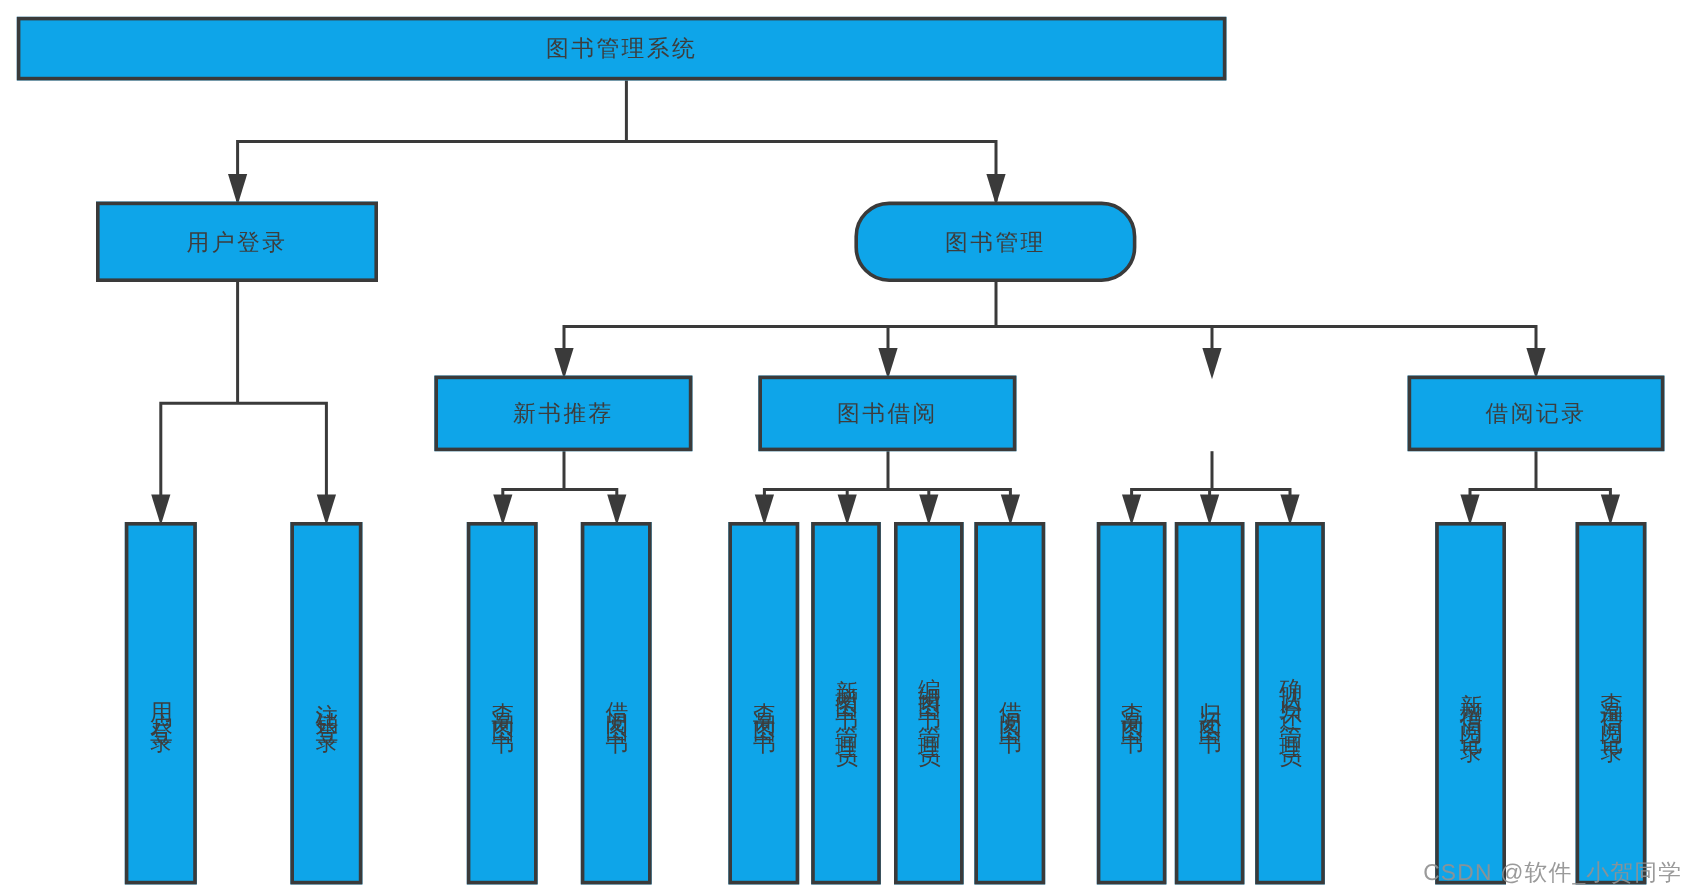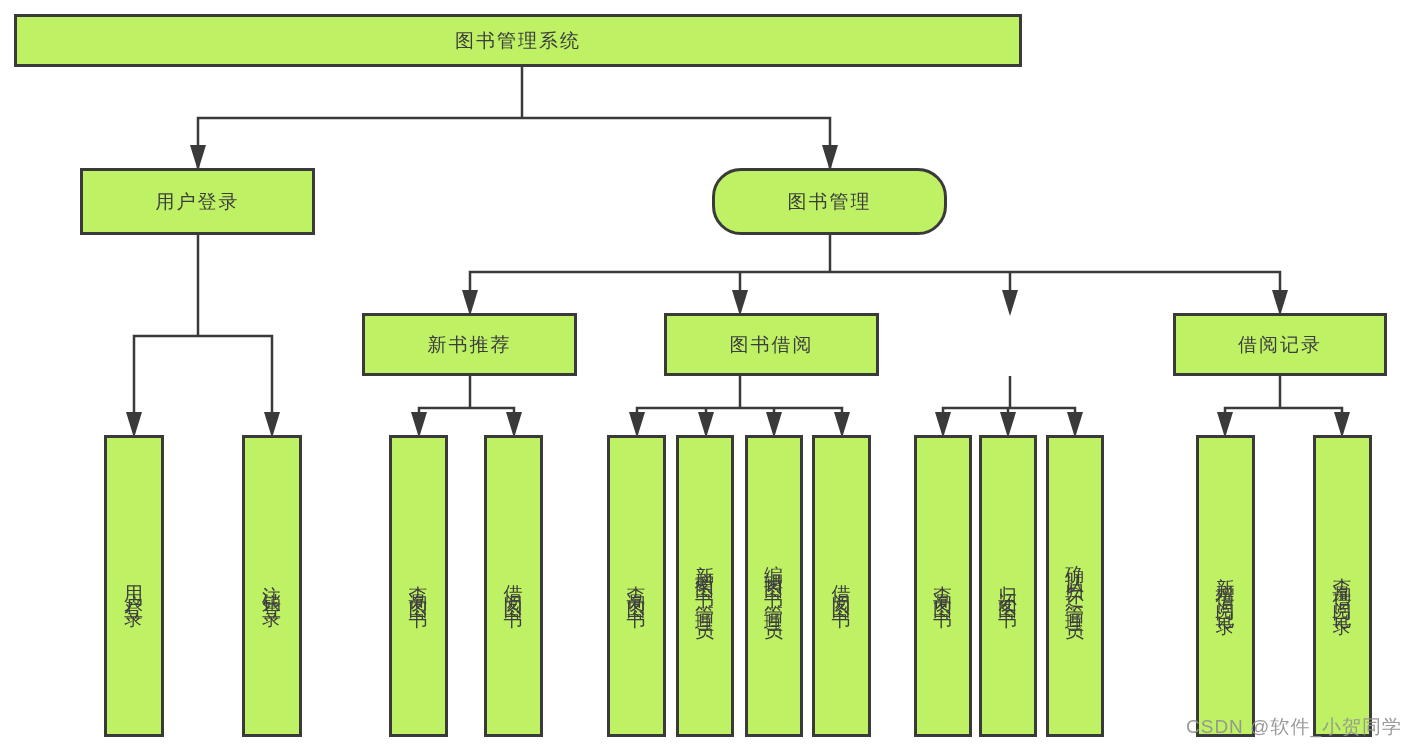--- a/index.html
+++ b/index.html
@@ -19,21 +19,21 @@
     position: absolute;
     left: 0;
     top: 0;
     width: 1405px;
     height: 747px;
   }
   .node {
     position: absolute;
     box-sizing: border-box;
     border: 3px solid #3a3a3a;
-    background: #bef264;
+    background: #0ea5e9;
     display: flex;
     align-items: center;
     justify-content: center;
   }
   .hlabel {
     font-size: 19px;
     letter-spacing: 2px;
     color: #3d3d3d;
     white-space: nowrap;
   }
@@ -59,21 +59,21 @@
     white-space: nowrap;
     z-index: 5;
   }
   
   #n-root   { left: 14px;  top: 14px;  width: 1008px; height: 53px; }
   
   #n-l2-0   { left: 80px;  top: 168px; width: 235px; height: 67px; }
   #n-l2-1   { left: 712px; top: 168px; width: 235px; height: 67px; border-radius: 29px; }
   
   #n-l3-0   { left: 362px;  top: 313px; width: 215px; height: 63px; }
-  #n-l3-1   { left: 664px;  top: 313px; width: 215px; height: 63px; }
+  #n-l3-1   { left: 632px;  top: 313px; width: 215px; height: 63px; }
   #n-l3-2   { left: 903px;  top: 313px; width: 215px; height: 63px; }
   #n-l3-3   { left: 1173px; top: 313px; width: 214px; height: 63px; }
   
   #n-a-0 { left: 104px; width: 60px; }
   #n-a-1 { left: 242px; width: 60px; }
   
   #n-b-0 { left: 389px; width: 59px; }
   #n-b-1 { left: 484px; width: 59px; }
   
   #n-c-0 { left: 607px; width: 59px; }

